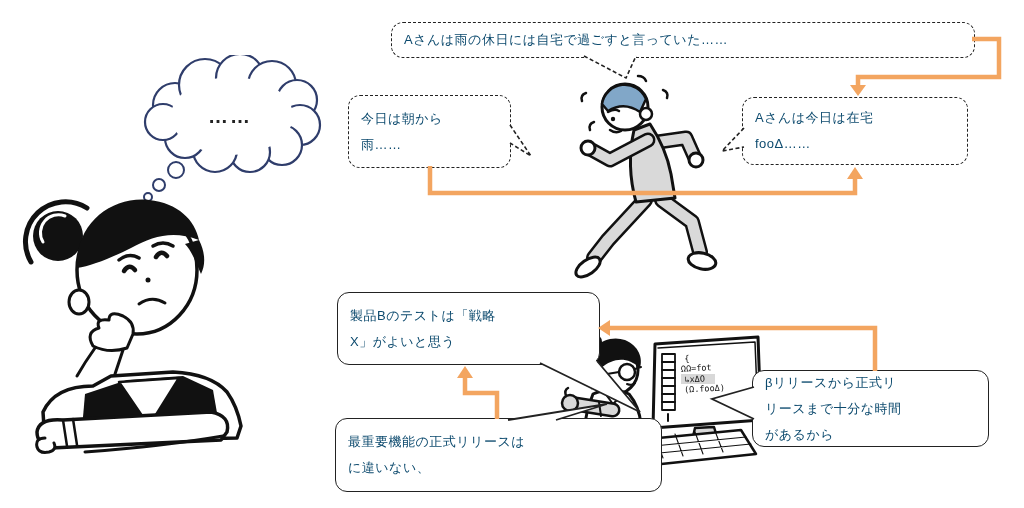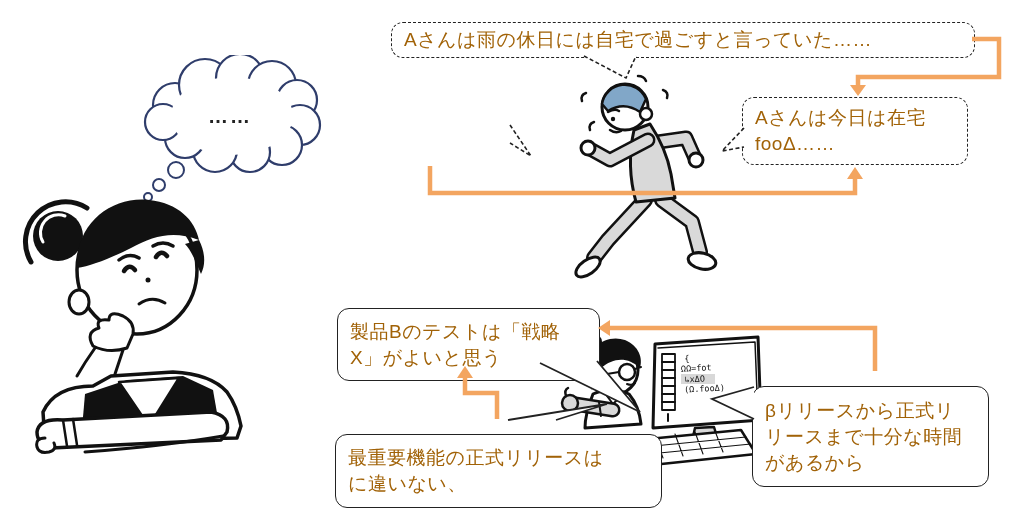--- a/index.html
+++ b/index.html
@@ -3,33 +3,33 @@
 <meta charset="utf-8">
 <style>
   html,body{margin:0;padding:0;background:#ffffff;}
   #canvas{
     position:relative;width:1024px;height:508px;background:#ffffff;overflow:hidden;
     font-family:"Liberation Sans","DejaVu Sans",sans-serif;color:#1a1a1a;
   }
   .layer{position:absolute;left:0;top:0;}
   .bubble{
     position:absolute;box-sizing:border-box;background:#ffffff;z-index:10;
-    border-radius:12px;font-size:19px;line-height:26px;letter-spacing:.5px;
-    white-space:pre-line;color:#a16207;
+    border-radius:12px;font-size:13px;line-height:26px;letter-spacing:.5px;
+    white-space:pre-line;color:#0c4a6e;
     display:flex;align-items:center;
   }
   .bubble .txt{white-space:pre-line;}
   .dashed{border:1.6px dashed #222222;}
-  .solid{border:1.8px solid #222222;margin-top:16px;}
+  .solid{border:1.8px solid #222222;}
   #b-premise-general{left:391px;top:22px;width:584px;height:36px;padding:0 12px;}
   #b-premise-today{left:348px;top:95px;width:163px;height:73px;padding:4px 12px;}
   #b-conclusion{left:742px;top:97px;width:226px;height:68px;padding:4px 12px;}
   #b-claim{left:337px;top:292px;width:263px;height:73px;padding:4px 12px;}
   #b-reason-release{left:335px;top:418px;width:327px;height:74px;padding:4px 12px;}
-  #b-reason-time{left:752px;top:370px;width:237px;height:101px;padding:4px 12px;}
+  #b-reason-time{left:752px;top:370px;width:237px;height:77px;padding:4px 12px;}
   svg{display:block;}
   .figsvg{position:absolute;z-index:1;}
   #tails{z-index:20;pointer-events:none;}
   #arrows{z-index:30;pointer-events:none;}
 </style>
 </head>
 <body>
 
 <div id="canvas">
 
@@ -148,20 +148,24 @@
       <path d="M 58 80 L 20 74" fill="none" stroke="#D9D9D9" stroke-width="10"></path>
       <path d="M 44 72 L 46 86" fill="none" stroke="#111" stroke-width="2"></path>
       <circle cx="15" cy="73" r="8" fill="#D9D9D9" stroke="#111" stroke-width="2.5"></circle>
       <path d="M 11 66 q -2 -6 2 -8" fill="none" stroke="#111" stroke-width="2.5"></path>
     </g>
   </svg>
 
   <div class="bubble dashed" id="b-premise-general">
     <span class="txt">Aさんは雨の休日には自宅で過ごすと言っていた……</span>
   </div>
+  <div class="bubble dashed" id="b-premise-today">
+    <span class="txt">今日は朝から
+雨……</span>
+  </div>
   <div class="bubble dashed" id="b-conclusion">
     <span class="txt">Aさんは今日は在宅
 fooΔ……</span>
   </div>
   <div class="bubble solid" id="b-claim">
     <span class="txt">製品Bのテストは「戦略
 X」がよいと思う</span>
   </div>
   <div class="bubble solid" id="b-reason-release">
     <span class="txt">最重要機能の正式リリースは

